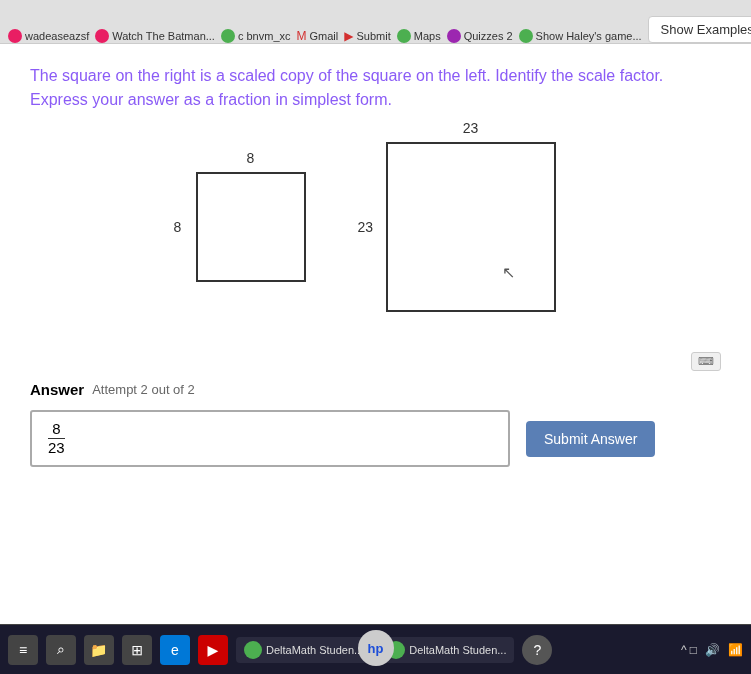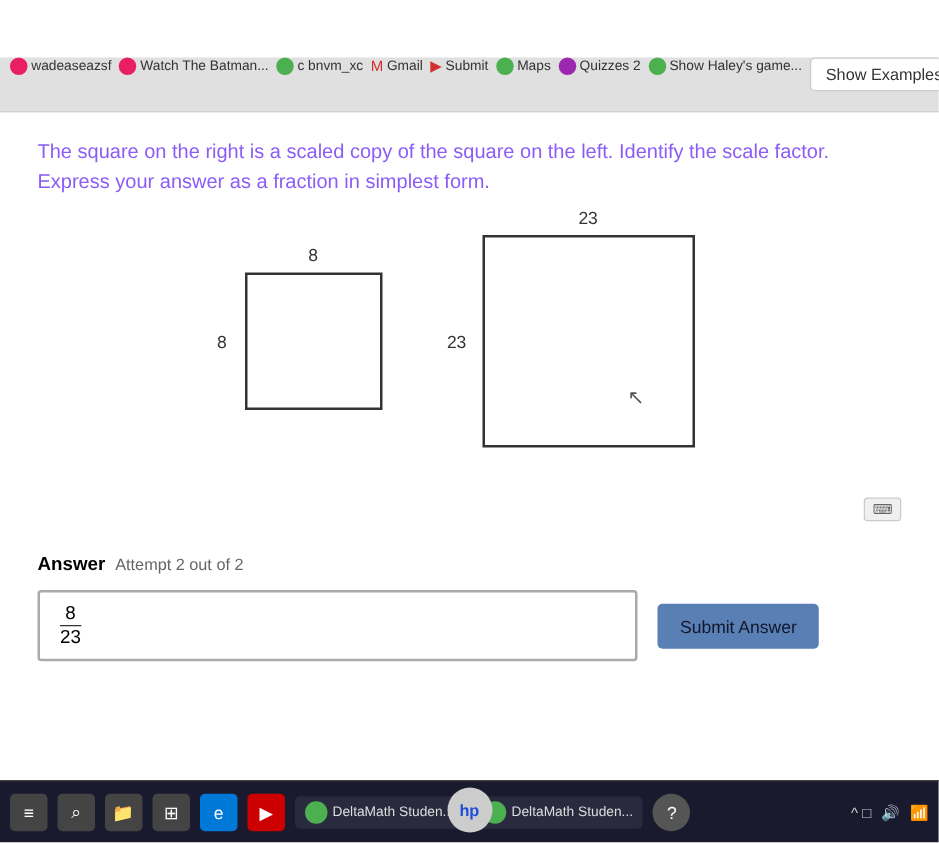--- a/index.html
+++ b/index.html
@@ -11,28 +11,27 @@
       overflow: hidden;
       display: flex;
       flex-direction: column;
     }
 
     
     .browser-bar {
       background: #e0e0e0;
       height: 44px;
       display: flex;
-      align-items: flex-start;
+      align-items: flex-end;
       padding: 0 8px;
       gap: 6px;
       border-bottom: 1px solid #ccc;
       font-size: 11px;
       color: #333;
       flex-shrink: 0;
-      margin-top: 46px;
     }
     .browser-bar .tab {
       display: flex;
       align-items: center;
       gap: 3px;
       white-space: nowrap;
       color: #333;
       font-size: 11px;
     }
     .tab-icon {
@@ -139,21 +138,21 @@
       position: absolute;
       left: -28px;
       top: 50%;
       transform: translateY(-50%);
       font-size: 14px;
       color: #333;
     }
 
     
     .answer-section {
-      margin-top: 26px;
+      margin-top: 10px;
     }
     .answer-row {
       display: flex;
       align-items: center;
       gap: 8px;
       margin-bottom: 12px;
     }
     .answer-label {
       font-weight: bold;
       font-size: 15px;
@@ -192,21 +191,21 @@
       padding: 0 4px;
       text-align: center;
     }
     .fraction-den {
       padding: 0 4px;
       text-align: center;
     }
 
     .submit-btn {
       background: #5a7fb5;
-      color: #0f172a;
+      color: #ffffff;
       border: none;
       border-radius: 4px;
       padding: 10px 18px;
       font-size: 14px;
       cursor: pointer;
       white-space: nowrap;
     }
 
     
     .taskbar {

